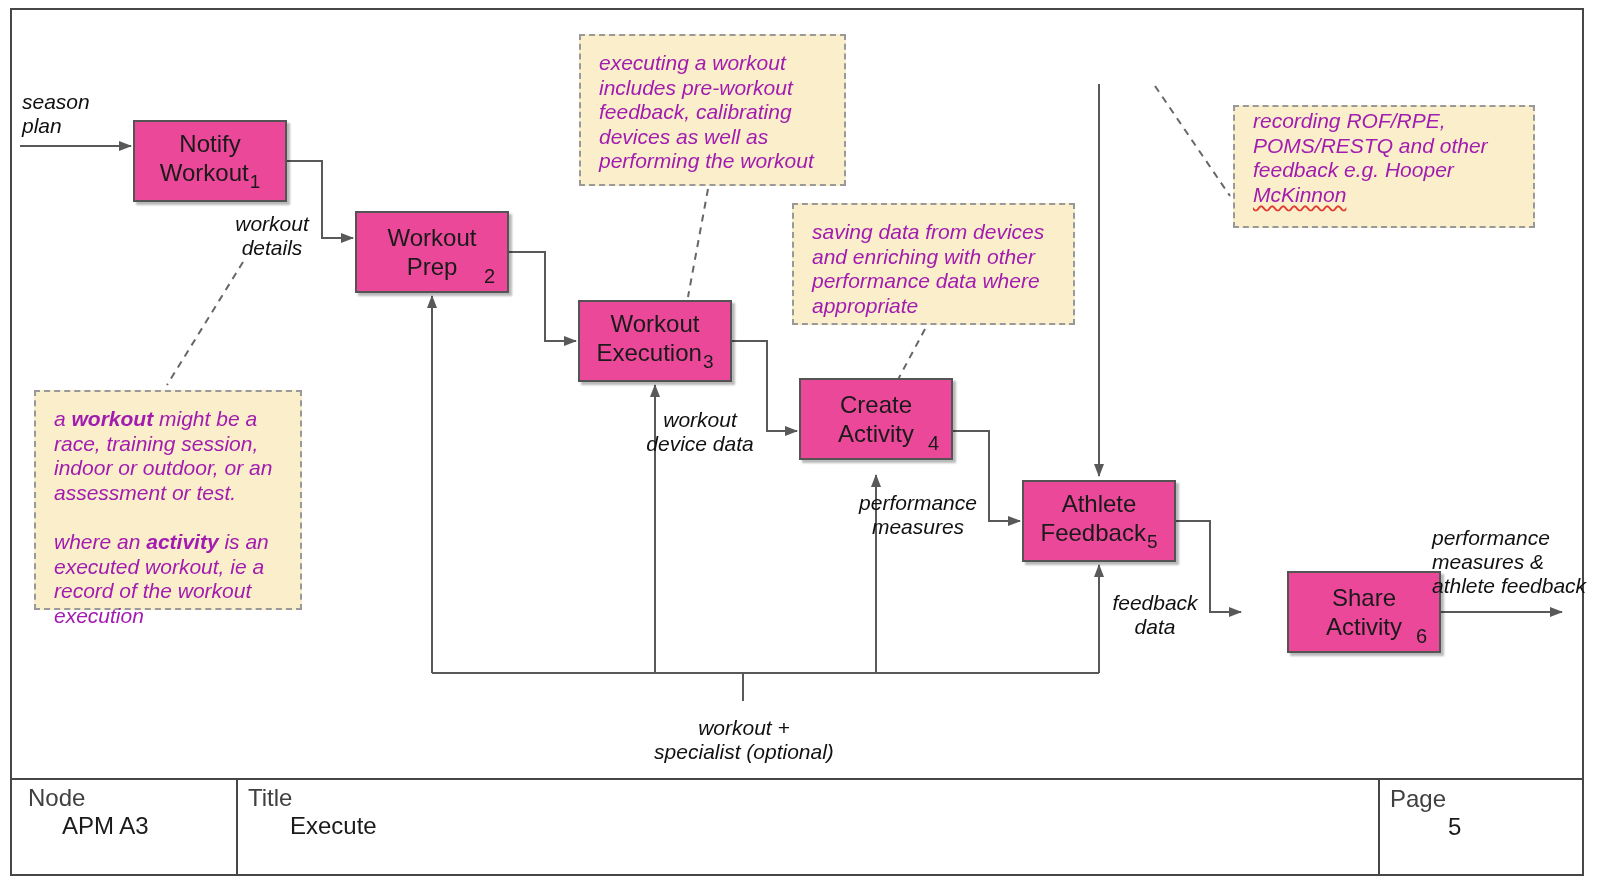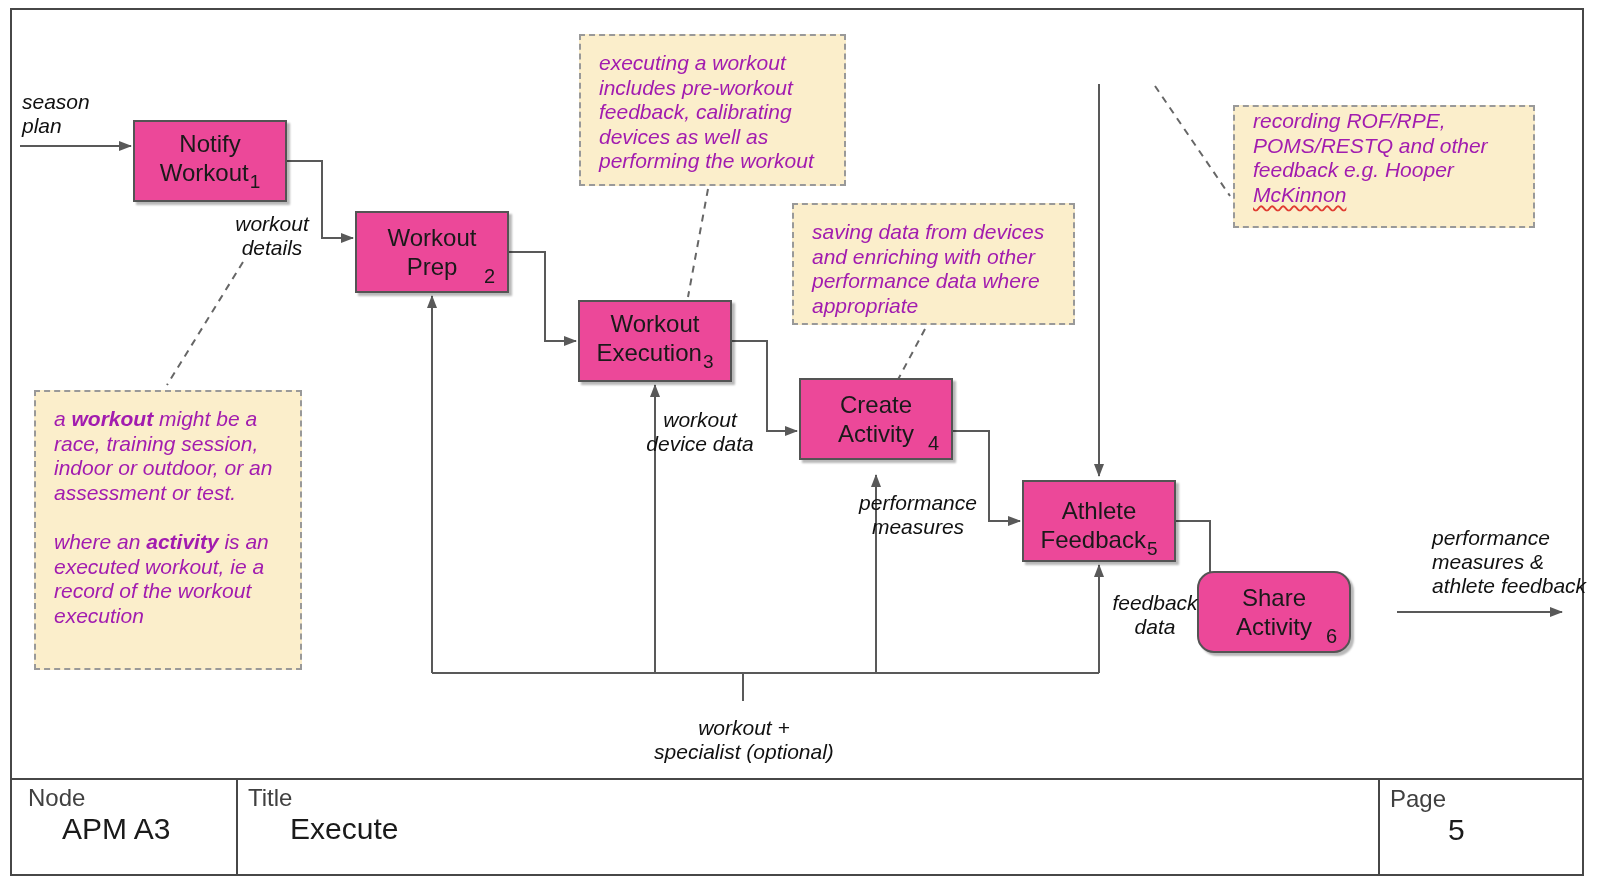--- a/index.html
+++ b/index.html
@@ -21,21 +21,21 @@
   .center{text-align:center;}
 
   .note{position:absolute;background:#fbeecb;border:2px dashed #999;box-sizing:border-box;
         font-style:italic;font-size:21px;line-height:24.5px;color:#a21caf;padding:15px 18px;}
   .note p{margin:0 0 25px 0;}
   .note p:last-child{margin-bottom:11px;}
   .misspell{text-decoration:underline wavy #e03c31;text-decoration-thickness:2px;text-underline-offset:3px;}
 
   .tb-line{position:absolute;background:#474747;}
   .tb-label{position:absolute;font-size:24px;color:#404040;}
-  .tb-value{position:absolute;font-size:30px;color:#1a1a1a;}
+  .tb-value{position:absolute;font-size:24px;color:#1a1a1a;}
 </style>
 </head>
 <body>
 
 <div id="page">
 
   <div id="border"></div>
 
   <svg class="layer" viewBox="0 0 1600 891" xmlns="http://www.w3.org/2000/svg">
     <defs>
@@ -90,28 +90,28 @@
   </div>
 
   <div class="pbox" style="left:799px;top:378px;">
     <div class="pbox-label">
       <span>Create</span><br>
       <span>Activity</span>
     </div>
     <span class="cornernum">4</span>
   </div>
 
-  <div class="pbox" style="left:1022px;top:480px;align-items:flex-end;">
+  <div class="pbox" style="left:1022px;top:480px;">
     <div class="pbox-label">
       <span>Athlete</span><br>
       <span>Feedback</span><span class="subnum">5</span>
     </div>
   </div>
 
-  <div class="pbox" style="left:1197px;top:571px;border-radius:17px;">
+  <div class="pbox" style="left:1287px;top:571px;">
     <div class="pbox-label">
       <span>Share</span><br>
       <span>Activity</span>
     </div>
     <span class="cornernum">6</span>
   </div>
 
   <div class="flow-label" style="left:22px;top:90px;width:110px;">season
 plan</div>
   <div class="flow-label center" style="left:207px;top:212px;width:130px;">workout
@@ -125,21 +125,21 @@
   <div class="flow-label" style="left:1432px;top:526px;width:180px;">performance
 measures &amp;
 athlete feedback</div>
   <div class="flow-label center" style="left:619px;top:716px;width:250px;">workout +
 specialist (optional)</div>
 
   <div class="note" style="left:579px;top:34px;width:267px;height:152px;">executing a workout includes pre-workout feedback, calibrating devices as well as performing the workout</div>
 
   <div class="note" style="left:792px;top:203px;width:283px;height:122px;">saving data from devices and enriching with other performance data where appropriate</div>
 
-  <div class="note" style="left:34px;top:390px;width:268px;height:280px;">
+  <div class="note" style="left:34px;top:390px;width:268px;height:220px;">
     <p><span>a </span><b>workout</b><span> might be a race, training session, indoor or outdoor, or an assessment or test.</span></p>
     <p><span>where an </span><b>activity</b><span> is an executed workout, ie a record of the workout execution</span></p>
   </div>
 
   <div class="note" style="left:1233px;top:105px;width:302px;height:123px;padding-top:2px;">
     <span>recording ROF/RPE, POMS/RESTQ and other feedback e.g. Hooper </span><span class="misspell">McKinnon</span>
   </div>
 
   <div>
     <div class="tb-line" style="left:10px;top:778px;width:1574px;height:2px;"></div>

